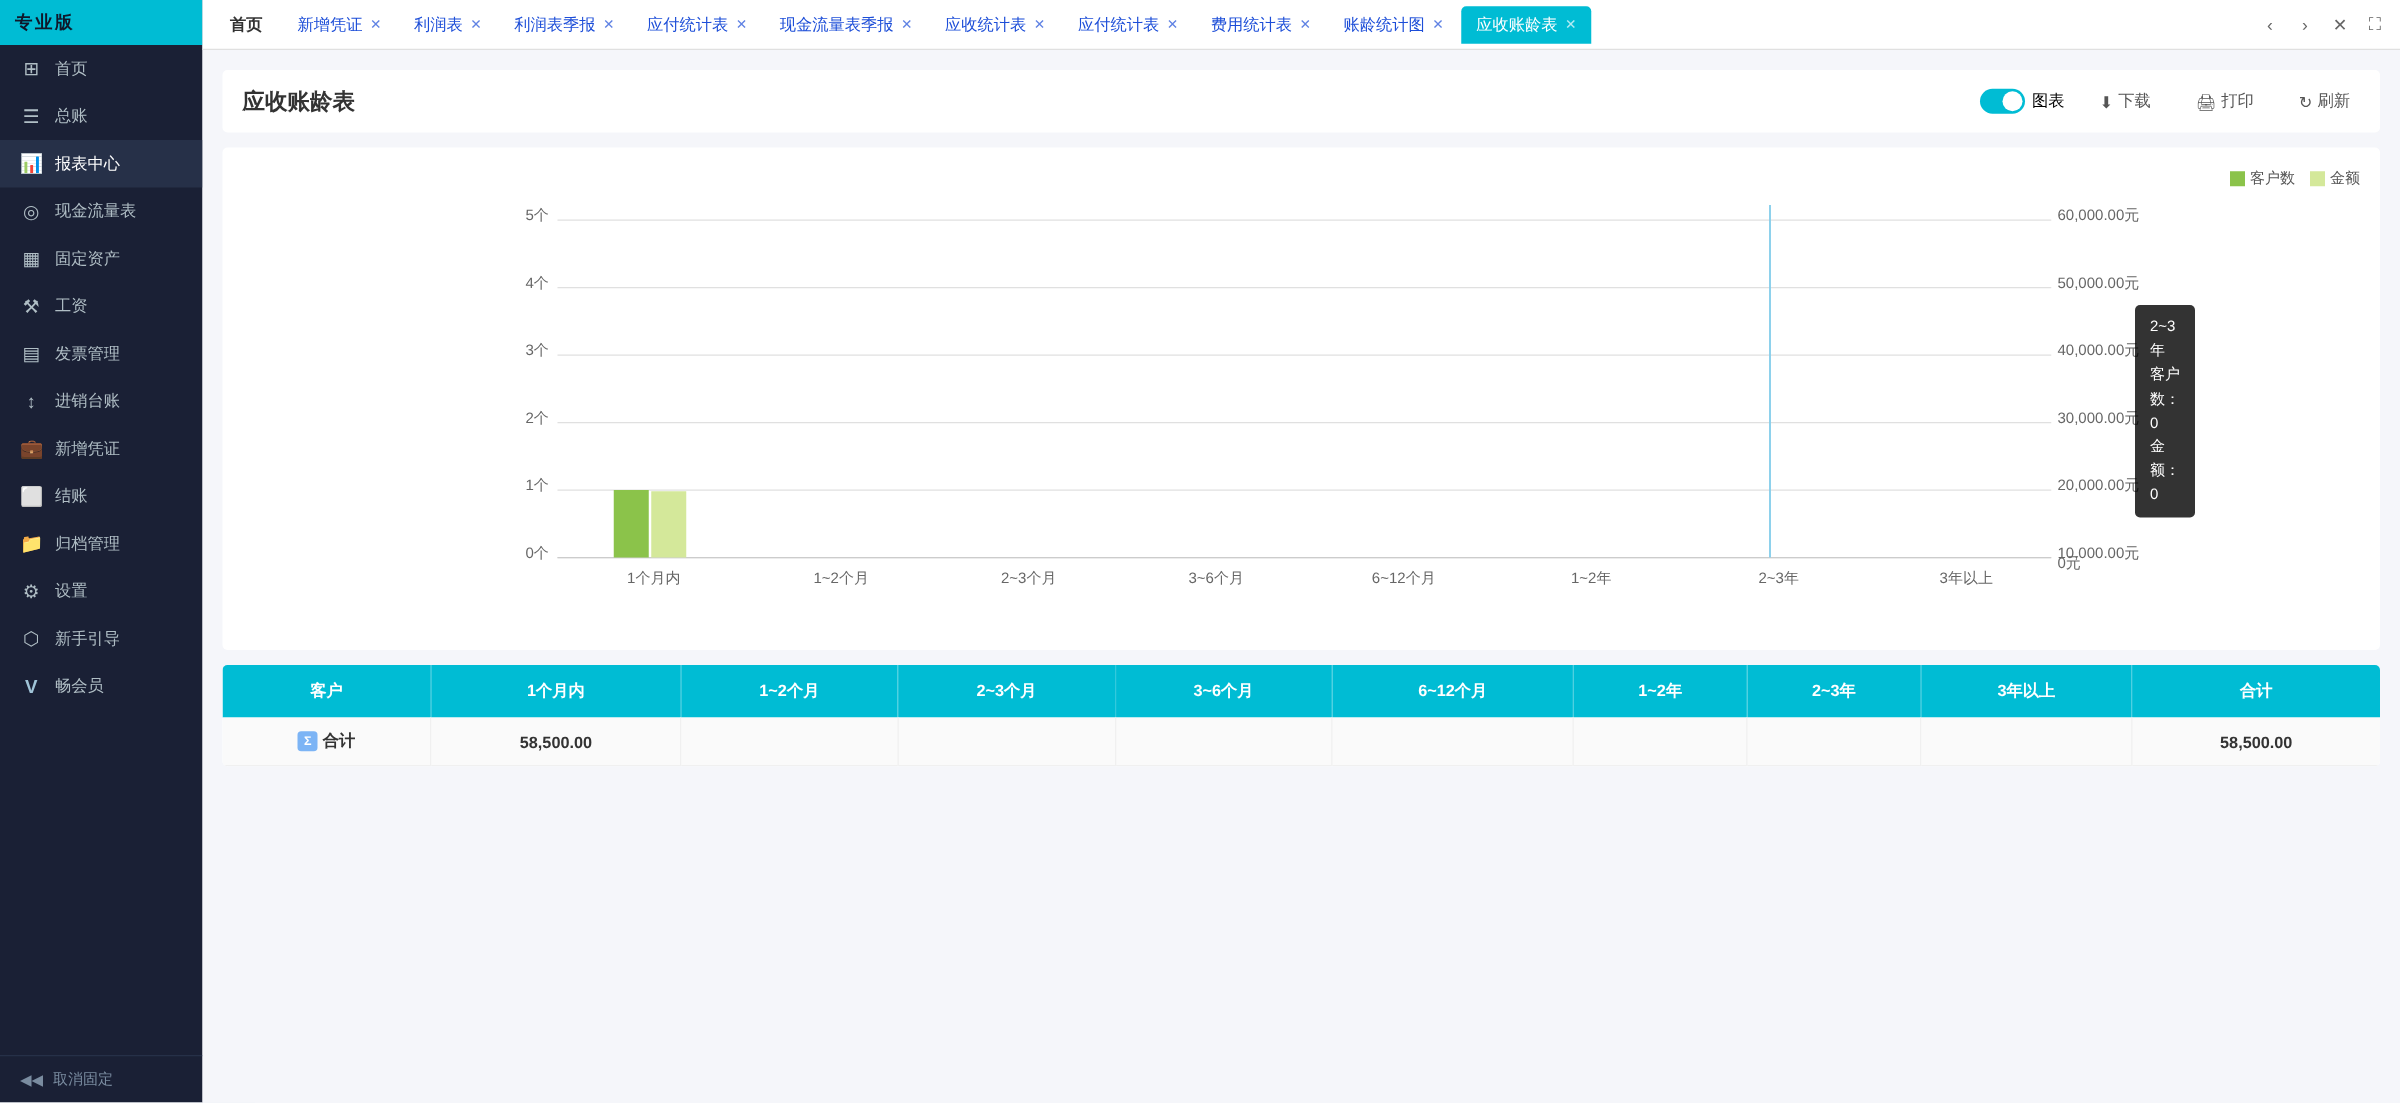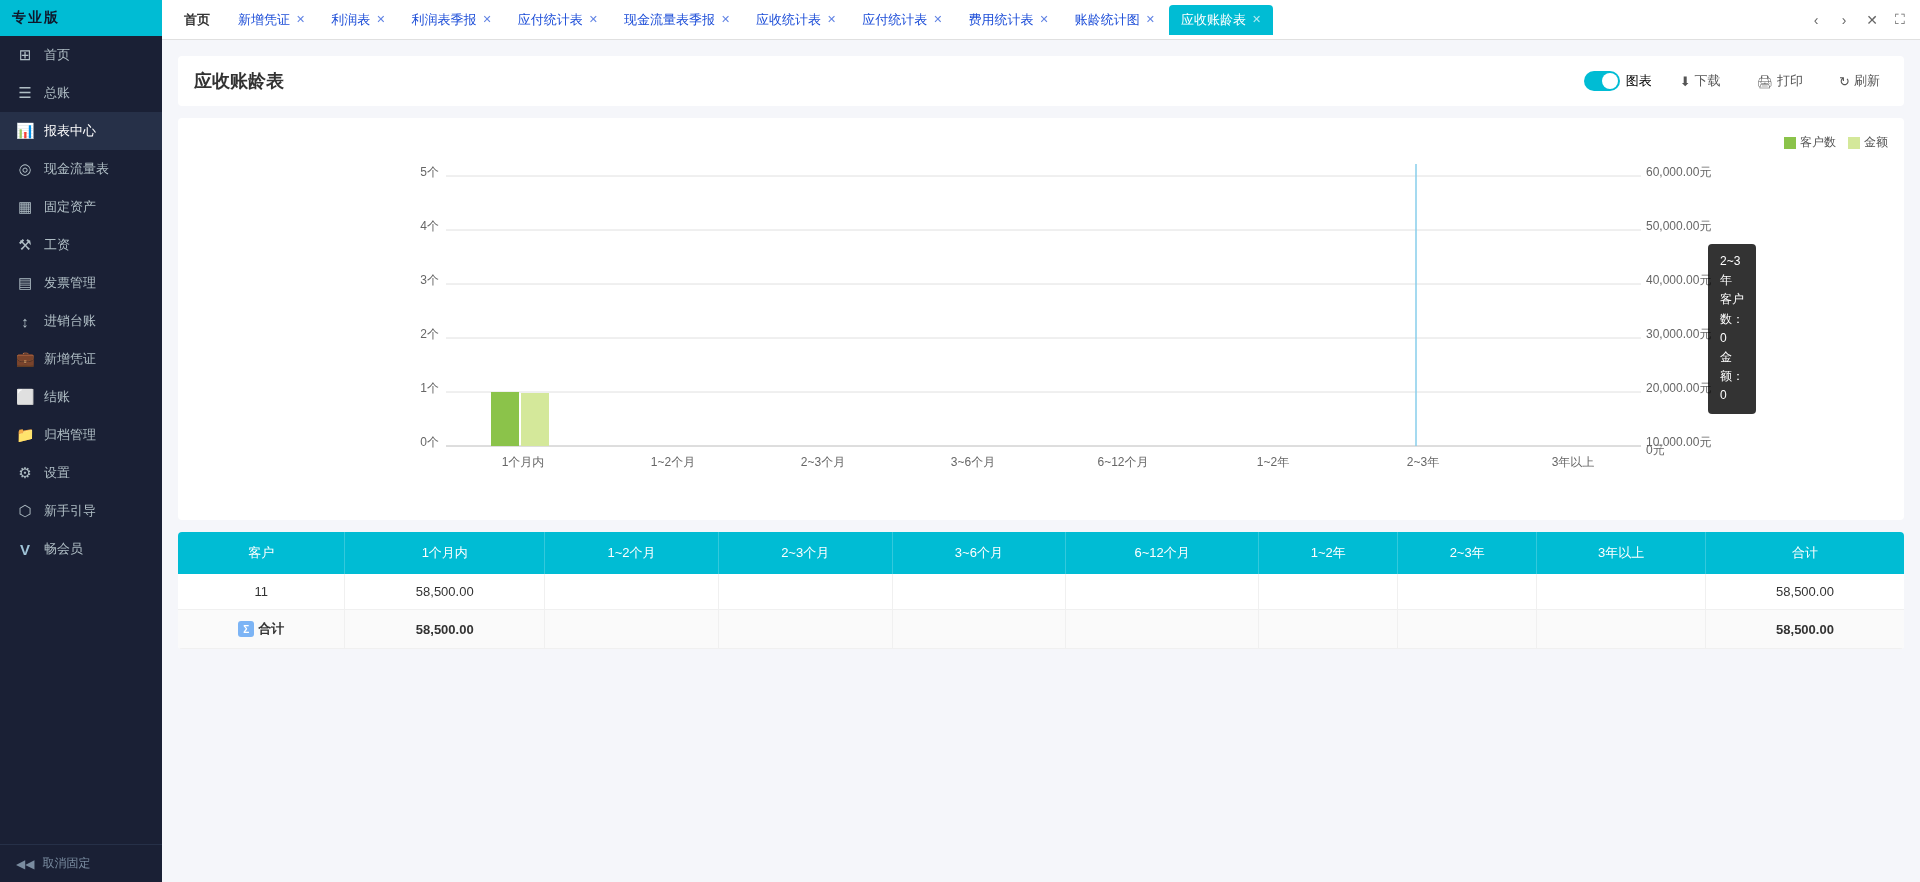--- a/index.html
+++ b/index.html
@@ -216,21 +216,21 @@
       width: 100%;
       border-collapse: collapse;
     }
     .data-table thead tr {
       background: #00bcd4;
       color: white;
     }
     .data-table th {
       padding: 12px 8px;
       text-align: center;
-      font-weight: normal;
+      font-weight: bold;
       font-size: 13px;
       border-right: 1px solid rgba(255,255,255,0.2);
     }
     .data-table th:last-child { border-right: none; }
     .data-table tbody tr {
       border-bottom: 1px solid #f0f0f0;
     }
     .data-table td {
       padding: 10px 8px;
       text-align: center;
@@ -512,32 +512,20 @@
             <th><span>2~3个月</span></th>
             <th><span>3~6个月</span></th>
             <th><span>6~12个月</span></th>
             <th><span>1~2年</span></th>
             <th><span>2~3年</span></th>
             <th><span>3年以上</span></th>
             <th><span>合计</span></th>
           </tr>
         </thead>
         <tbody>
-          <tr>
-            <td><span>11</span></td>
-            <td><span>58,500.00</span></td>
-            <td><span></span></td>
-            <td><span></span></td>
-            <td><span></span></td>
-            <td><span></span></td>
-            <td><span></span></td>
-            <td><span></span></td>
-            <td><span></span></td>
-            <td><span>58,500.00</span></td>
-          </tr>
           <tr class="total-row">
             <td>
               <div class="total-label">
                 <span class="total-icon">Σ</span>
                 <span>合计</span>
               </div>
             </td>
             <td><span>58,500.00</span></td>
             <td><span></span></td>
             <td><span></span></td>

